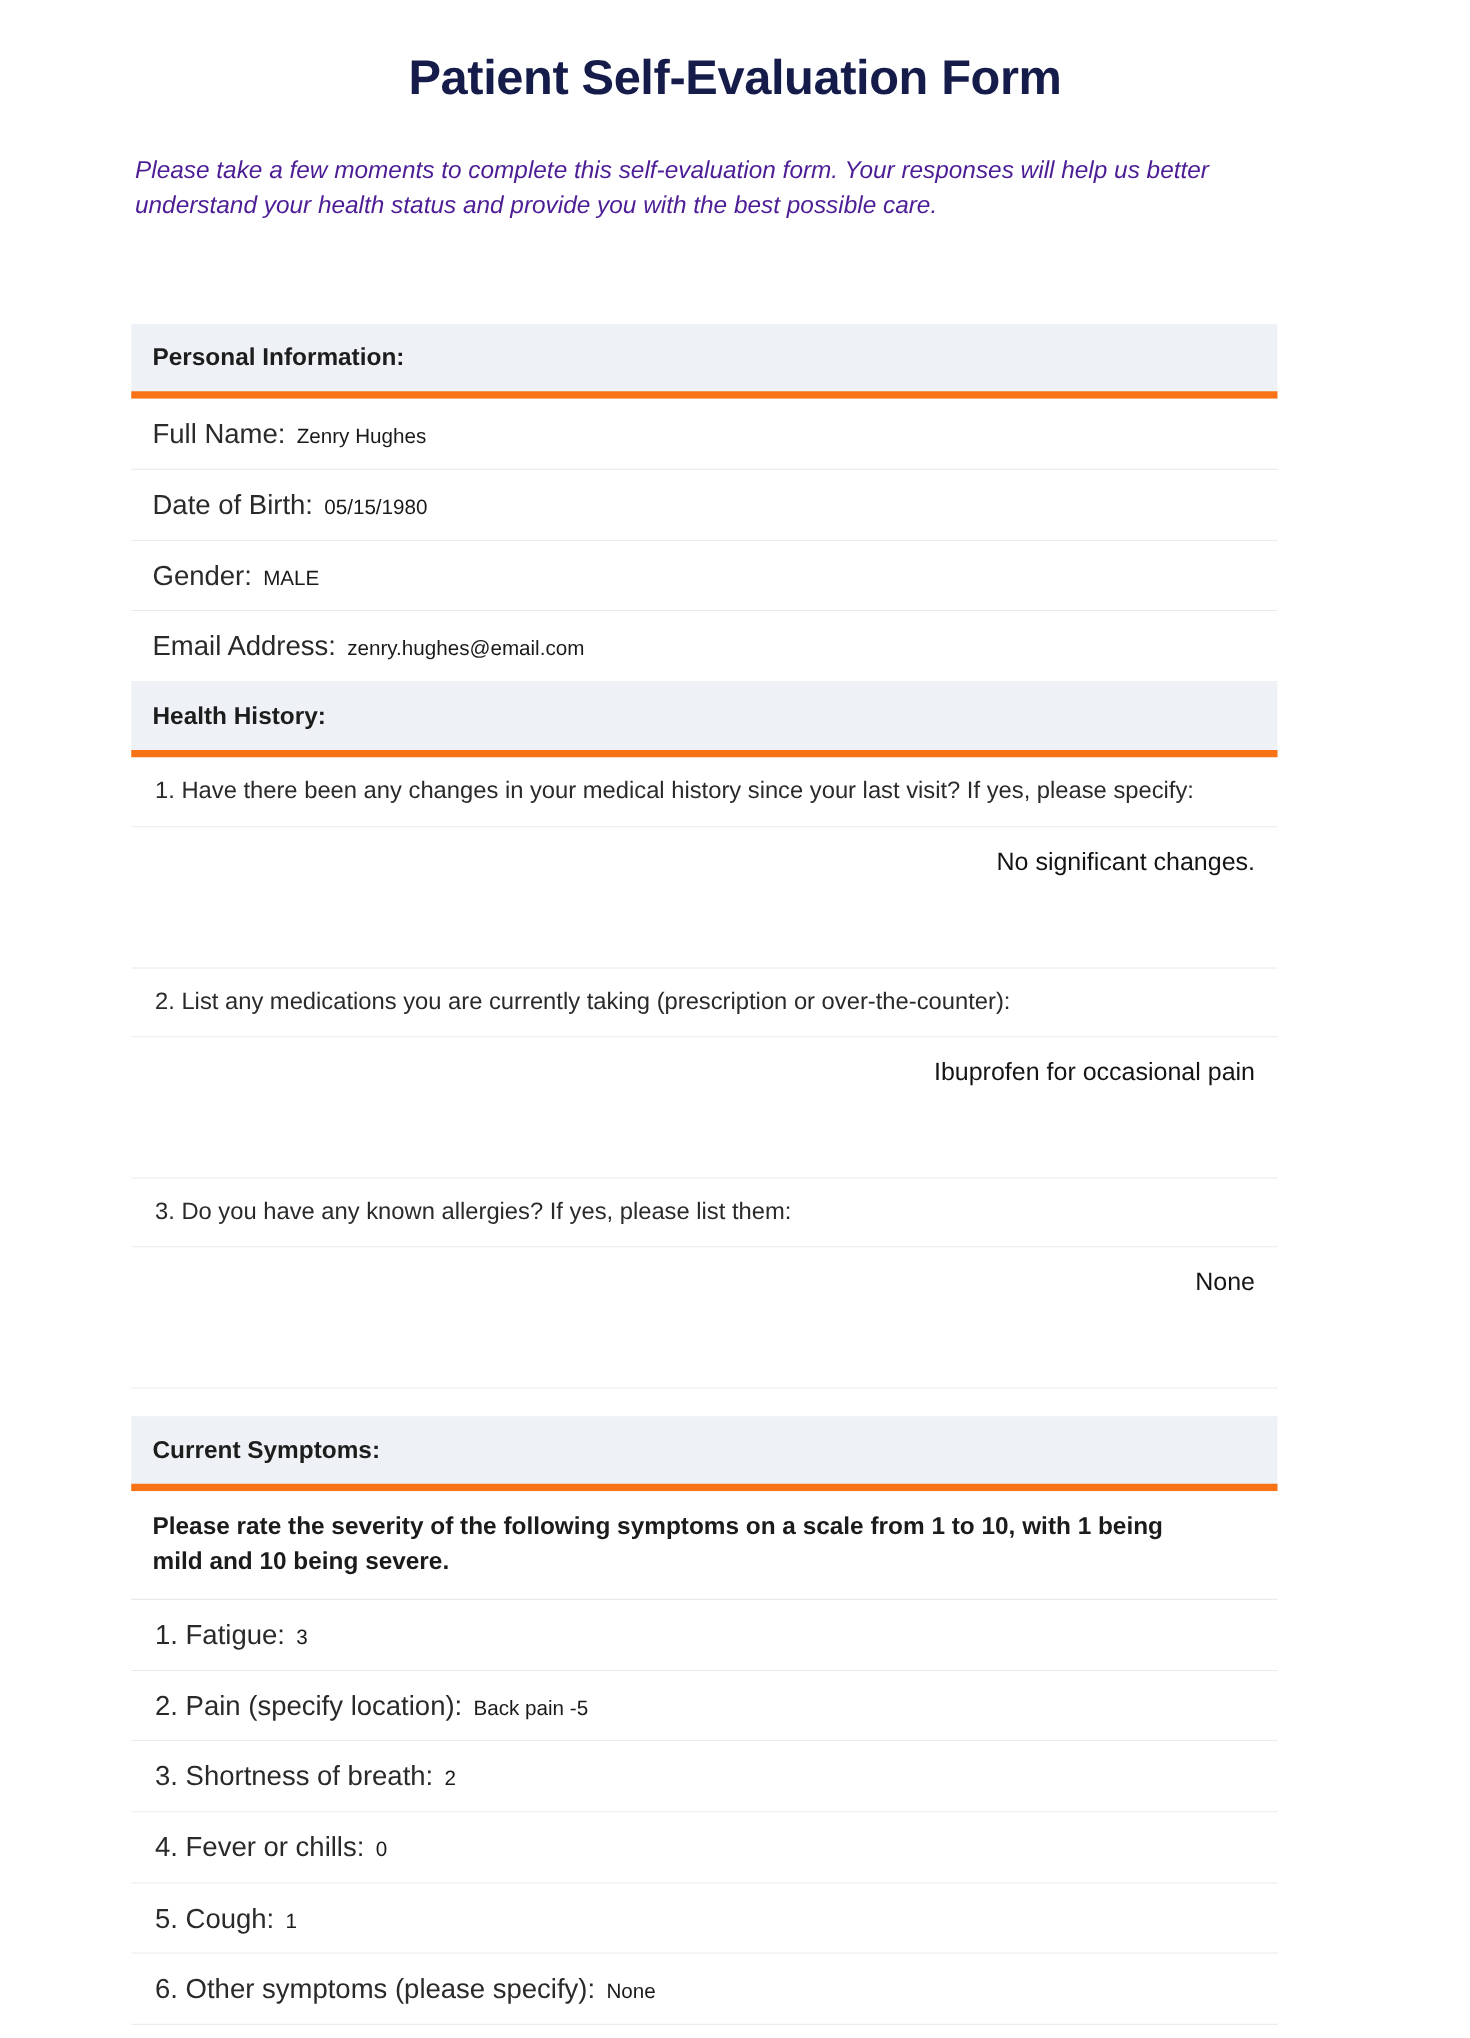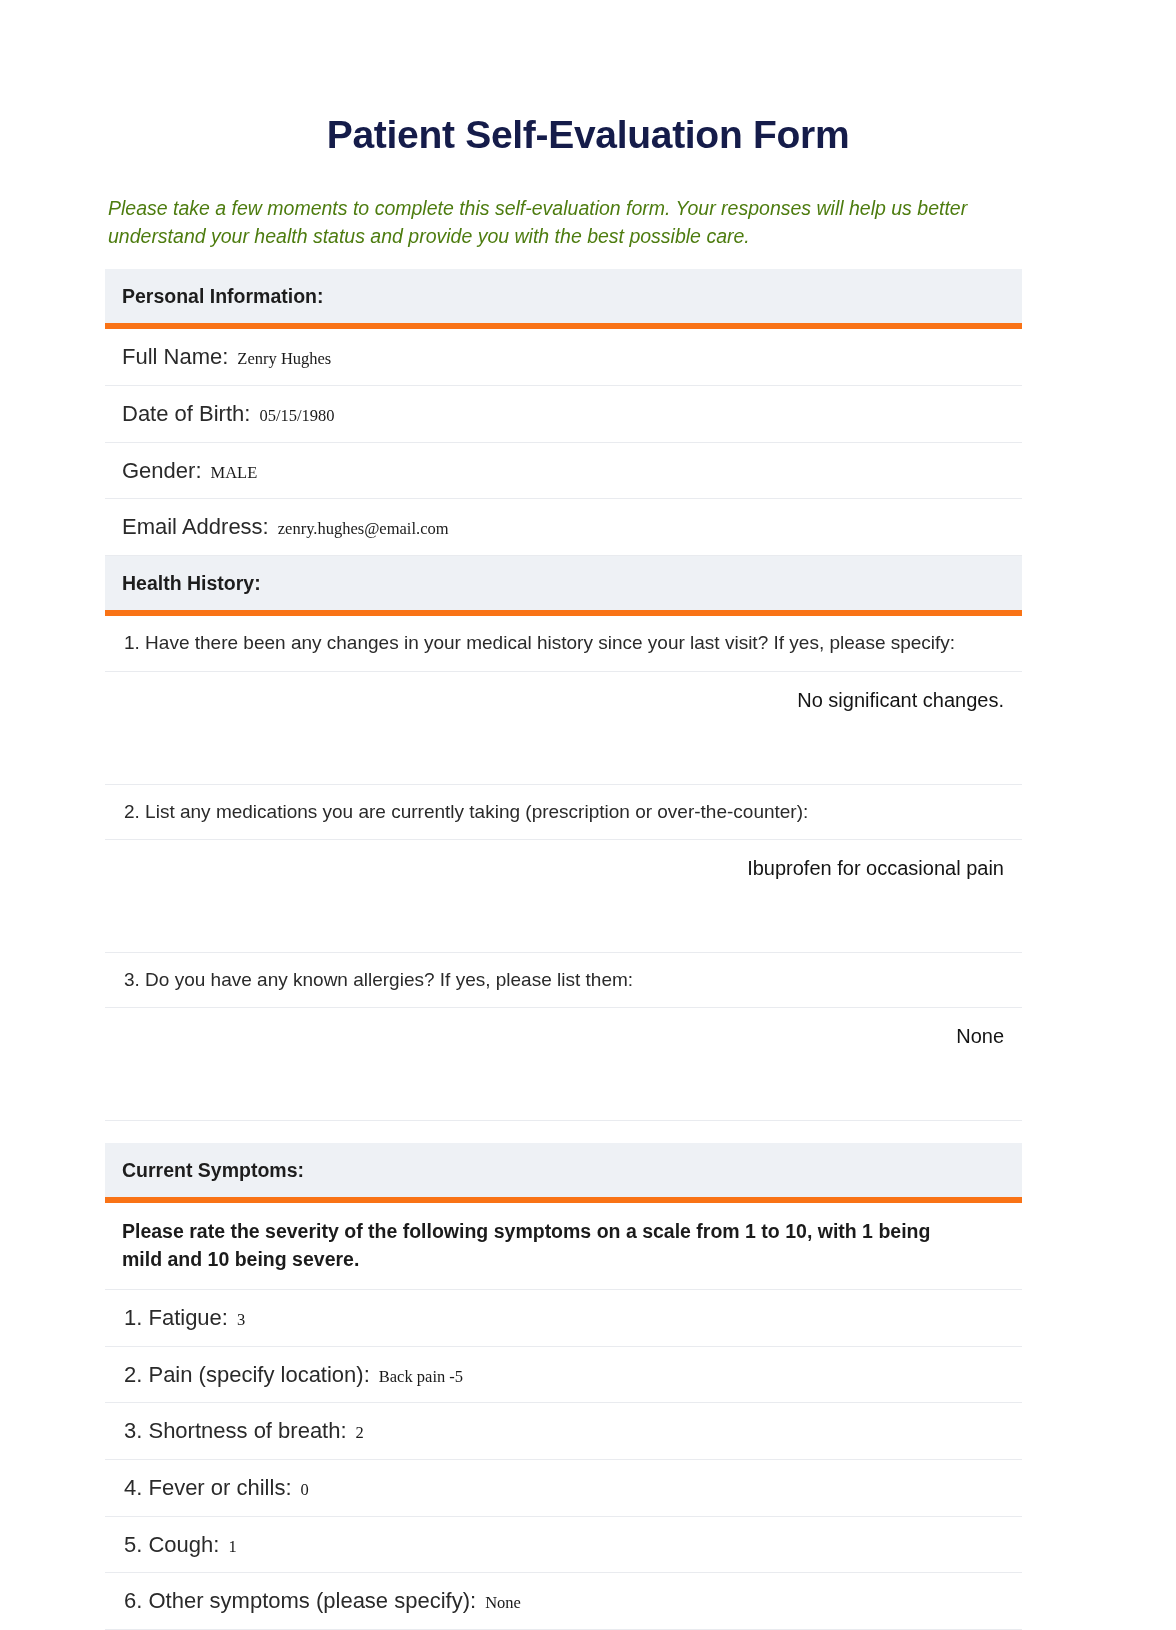--- a/index.html
+++ b/index.html
@@ -20,29 +20,29 @@
     height: 1630px;
     background: #ffffff;
     box-sizing: border-box;
   }
   .doc-title {
     text-align: center;
     font-size: 39px;
     font-weight: bold;
     color: #151c4a;
     letter-spacing: -0.3px;
-    margin: 10px;
-    padding-top: 104px;
+    margin: 0;
+    padding-top: 42px;
     line-height: 1.1;
   }
   .intro {
     margin: 38px 150px 0 108px;
     font-size: 19.5px;
     font-style: italic;
-    color: #4d7c0f;
+    color: #4c1d95;
     line-height: 1.42;
     font-family: "Liberation Sans", sans-serif;
   }
   .form-table {
     position: absolute;
     left: 105px;
     top: 259px;
     width: 917px;
     border-collapse: collapse;
   }
@@ -72,21 +72,20 @@
     box-sizing: border-box;
   }
   .label {
     font-size: 22px;
     color: #2a2a2a;
   }
   .value {
     font-size: 16.5px;
     color: #1a1a1a;
     margin-left: 9px;
-    font-family: Liberation Serif, serif;
   }
   .question .cell {
     padding: 14px 22px 14px 19px;
     font-size: 19px;
     line-height: 1.38;
   }
   .answer {
     border-bottom: 1px solid #e9ebef;
     background: #ffffff;
     text-align: right;

